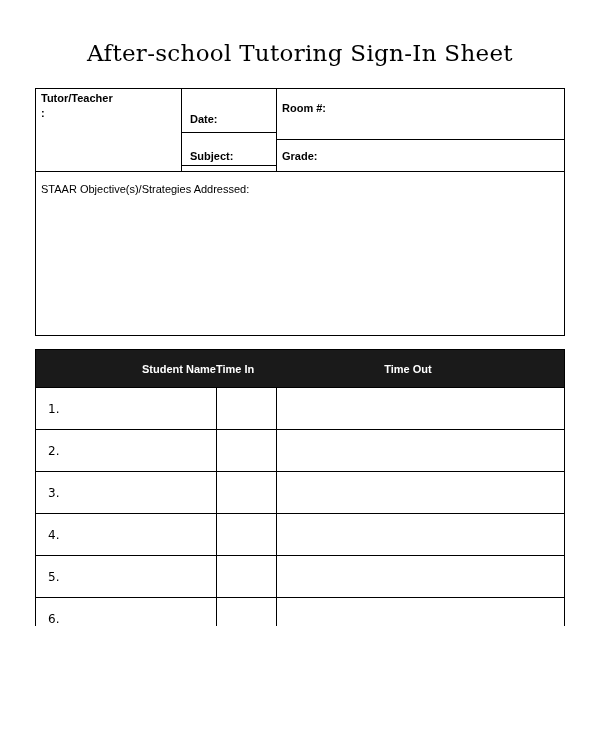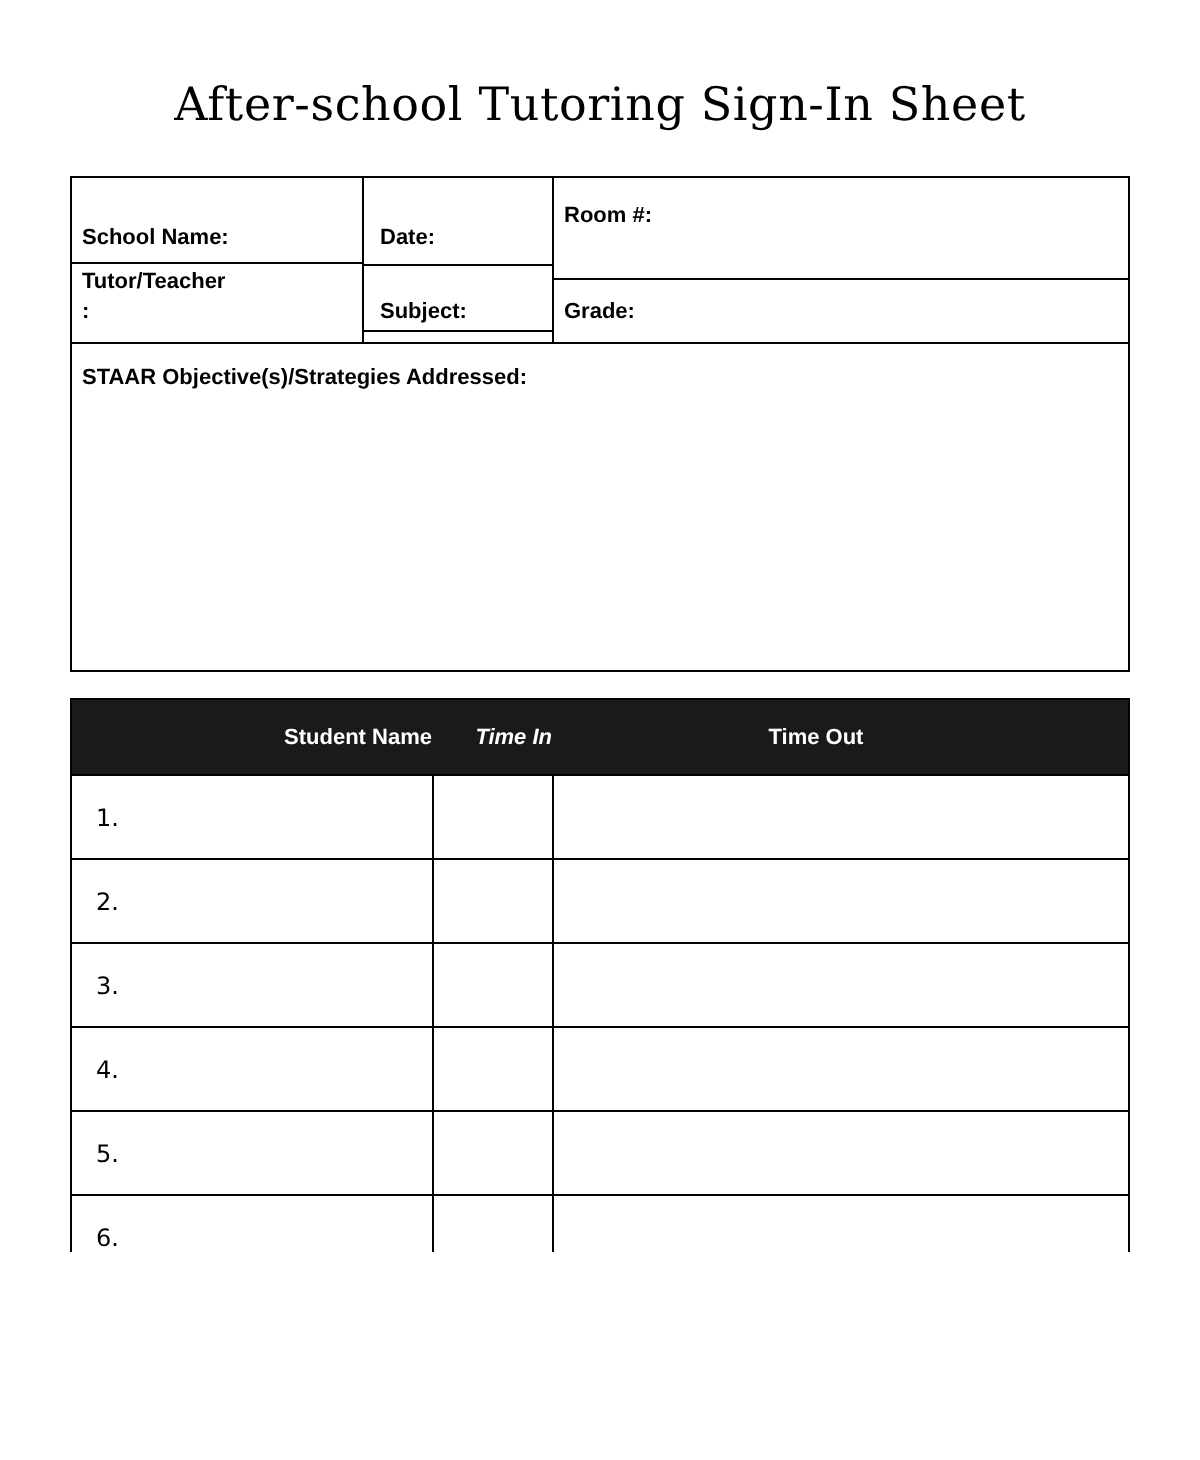--- a/index.html
+++ b/index.html
@@ -48,42 +48,42 @@
   .c2a{height:51px;border-bottom:1px solid var(--border);padding-top:13px;}
   .c2b{height:31px;align-items:flex-end;padding-bottom:8px;}
   .c3a{height:44px;border-bottom:1px solid var(--border);align-items:flex-end;padding-bottom:6px;padding-left:8px;}
   .c3b{height:33px;border-bottom:1px solid var(--border);align-items:flex-end;padding-bottom:2px;padding-left:8px;}
   .c3sp{flex:1;}
 
   .staar{
     height:165px;
     border:1px solid var(--border);
     font-size:11px;
-    font-weight:bold;
+    font-weight:normal;
     padding:11px 5px 0 5px;
     line-height:13px;
   }
 
   
   .signin{
     margin-top:13px;
     border:1px solid var(--border);
   }
   .thead{
     display:grid;
     grid-template-columns:180px 60px 1fr;
     height:37px;
     background:var(--header-bg);
     color:var(--header-text);
     font-size:11px;
     font-weight:bold;
     align-items:center;
   }
   .th0{text-align:right;}
-  .th1{text-align:right;font-style:italic;}
+  .th1{text-align:left;}
   .th2{text-align:center;padding-right:24px;}
   .srow{
     display:grid;
     grid-template-columns:180px 60px 1fr;
     height:42px;
     border-top:1px solid var(--border);
   }
   .srow:last-child{height:35px;}
   .sname{
     display:flex;
@@ -98,23 +98,20 @@
 <body>
 
 <div class="page">
 
   <h1 class="title">After-school Tutoring Sign-In Sheet</h1>
 
   <div class="sheet">
 
     <div class="info-grid">
       <div class="info-col">
-        <div class="cell c1a">
-          <span>School Name:</span>
-        </div>
         <div class="cell c1b">
           <span class="prewrap">Tutor/Teacher
 :</span>
         </div>
       </div>
       <div class="info-col">
         <div class="cell c3a">
           <span>Date:</span>
         </div>
         <div class="cell c3b">

